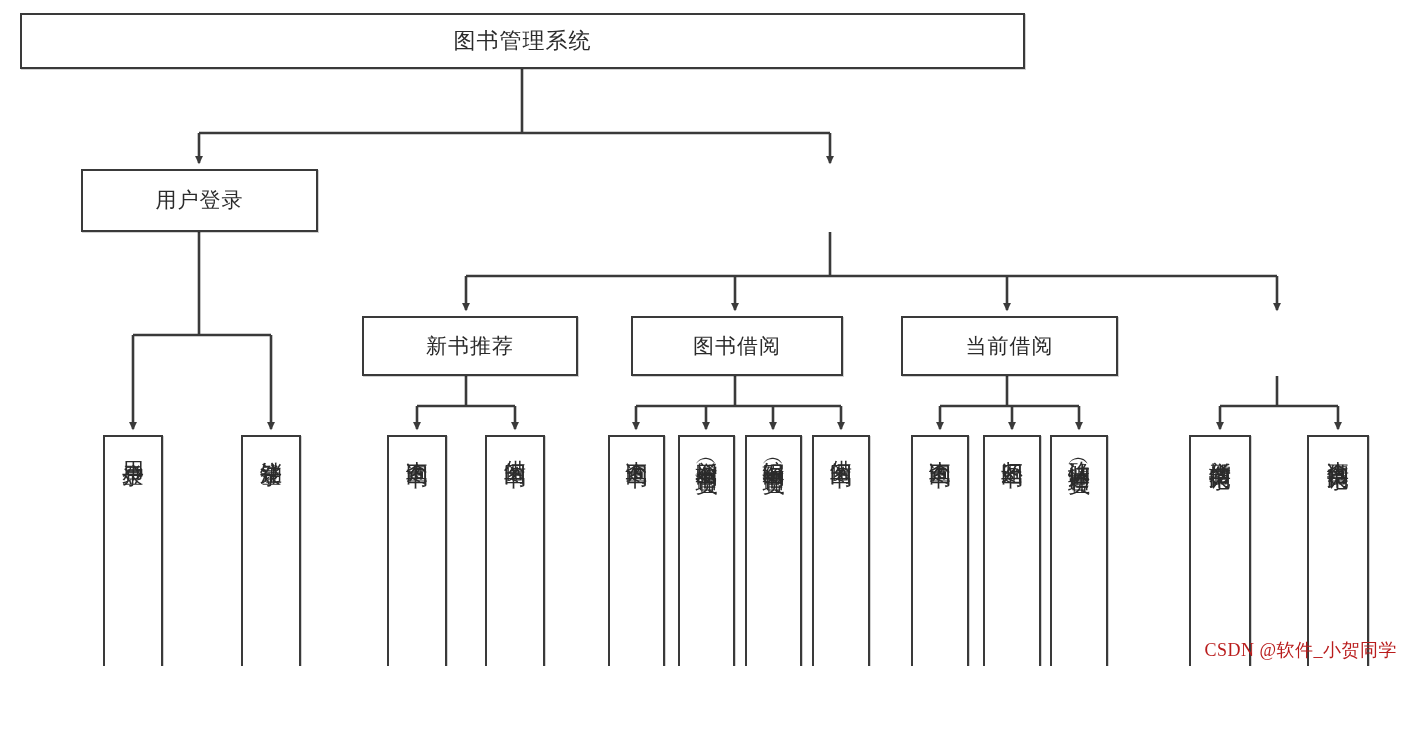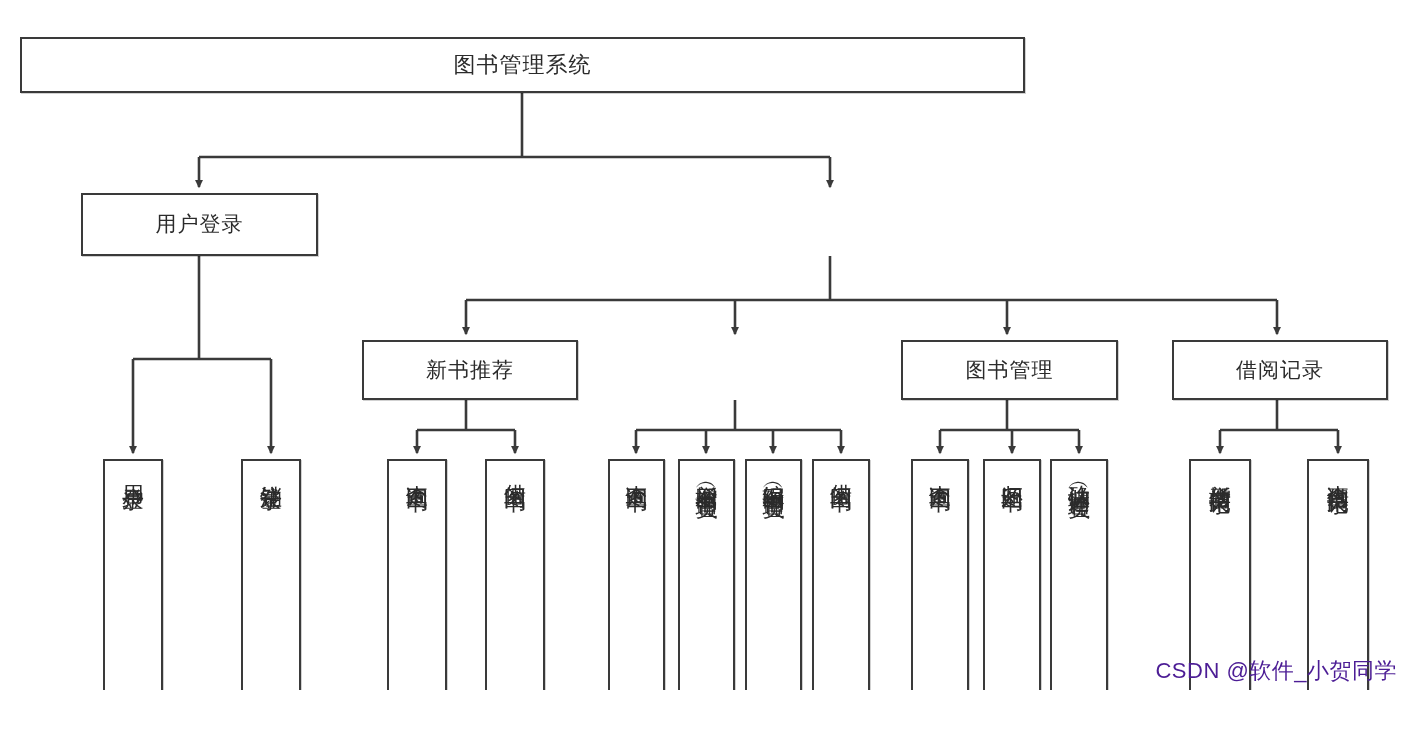--- a/index.html
+++ b/index.html
@@ -10,21 +10,20 @@
   }
   body {
     font-family: "DejaVu Sans", "Liberation Sans", sans-serif;
   }
   #canvas {
     position: relative;
     width: 1405px;
     height: 666px;
     background: #ffffff;
     overflow: hidden;
-    margin-top: 24px;
   }
   svg.connectors {
     position: absolute;
     left: 0;
     top: 0;
     width: 1405px;
     height: 747px;
     pointer-events: none;
   }
   .node {
@@ -60,25 +59,25 @@
     text-orientation: upright;
     font-size: 22px;
     line-height: 1.18;
     letter-spacing: 2px;
     white-space: nowrap;
   }
   .watermark {
     position: absolute;
     right: 8px;
     bottom: 4px;
-    font-size: 22px;
-    color: #4c1d95;
+    font-size: 18px;
+    color: #b91c1c;
     letter-spacing: 0.5px;
     white-space: nowrap;
-    font-family: Liberation Sans, sans-serif;
+    font-family: Liberation Serif, serif;
   }
 </style>
 </head>
 <body>
 
 <div id="canvas">
 
   <svg class="connectors" viewBox="0 0 1405 747" xmlns="http://www.w3.org/2000/svg">
     <defs>
       <marker id="arrowhead" markerWidth="9" markerHeight="9" refX="4.5" refY="7.4" orient="0" markerUnits="userSpaceOnUse">
@@ -133,25 +132,25 @@
     <span class="label">图书管理系统</span>
   </div>
 
   <div class="node horizontal" style="left:81px; top:169px; width:237px; height:63px;">
     <span class="label">用户登录</span>
   </div>
 
   <div class="node horizontal" style="left:362px; top:316px; width:216px; height:60px;align-items:center;">
     <span class="label">新书推荐</span>
   </div>
+  <div class="node horizontal" style="left:631px; top:316px; width:212px; height:60px;">
+    <span class="label">图书借阅</span>
+  </div>
   <div class="node horizontal" style="left:901px; top:316px; width:217px; height:60px;">
-    <span class="label">图书管理</span>
-  </div>
-  <div class="node horizontal" style="left:1172px; top:316px; width:216px; height:60px;">
-    <span class="label">借阅记录</span>
+    <span class="label">当前借阅</span>
   </div>
 
   <div class="node vertical" style="left:103px; top:435px; width:60px; height:298px;">
     <span class="label">用户登录</span>
   </div>
   <div class="node vertical" style="left:241px; top:435px; width:60px; height:298px;">
     <span class="label">注销登录</span>
   </div>
 
   <div class="node vertical" style="left:387px; top:435px; width:60px; height:298px;">

